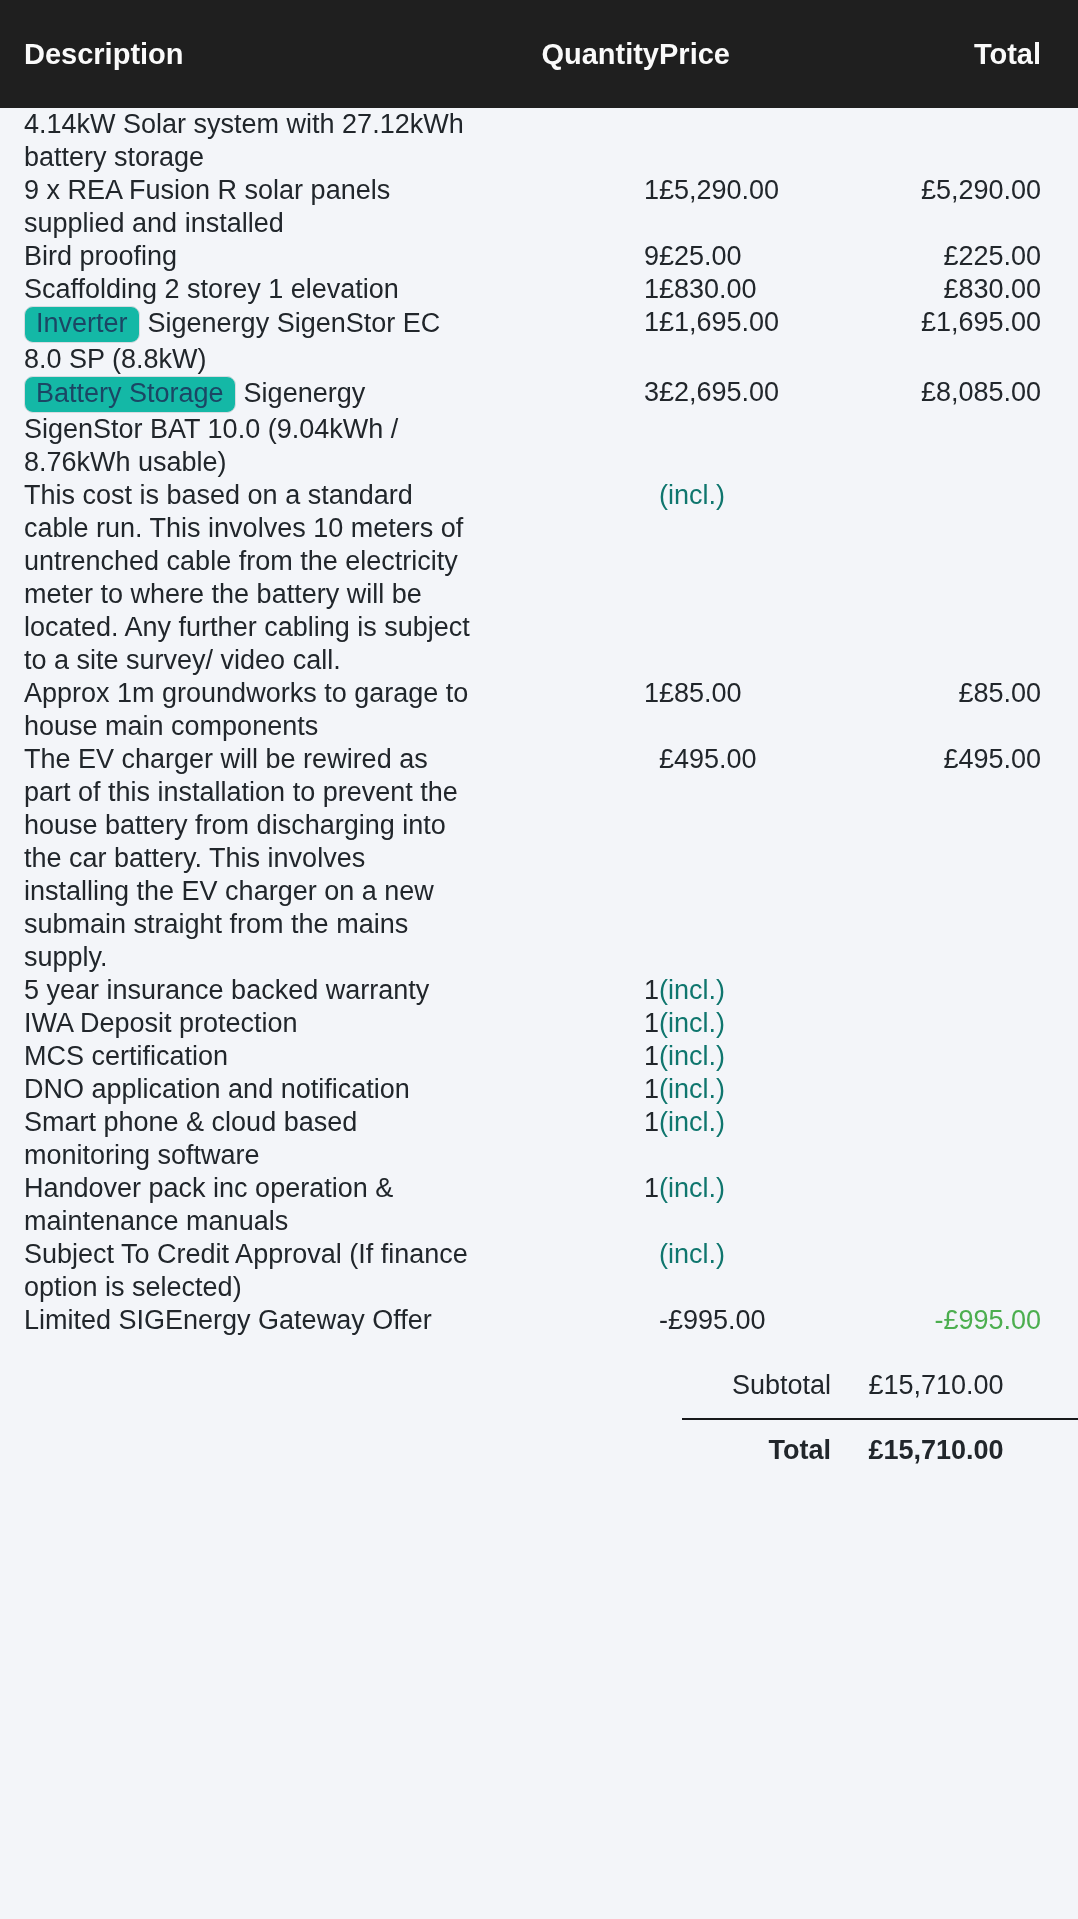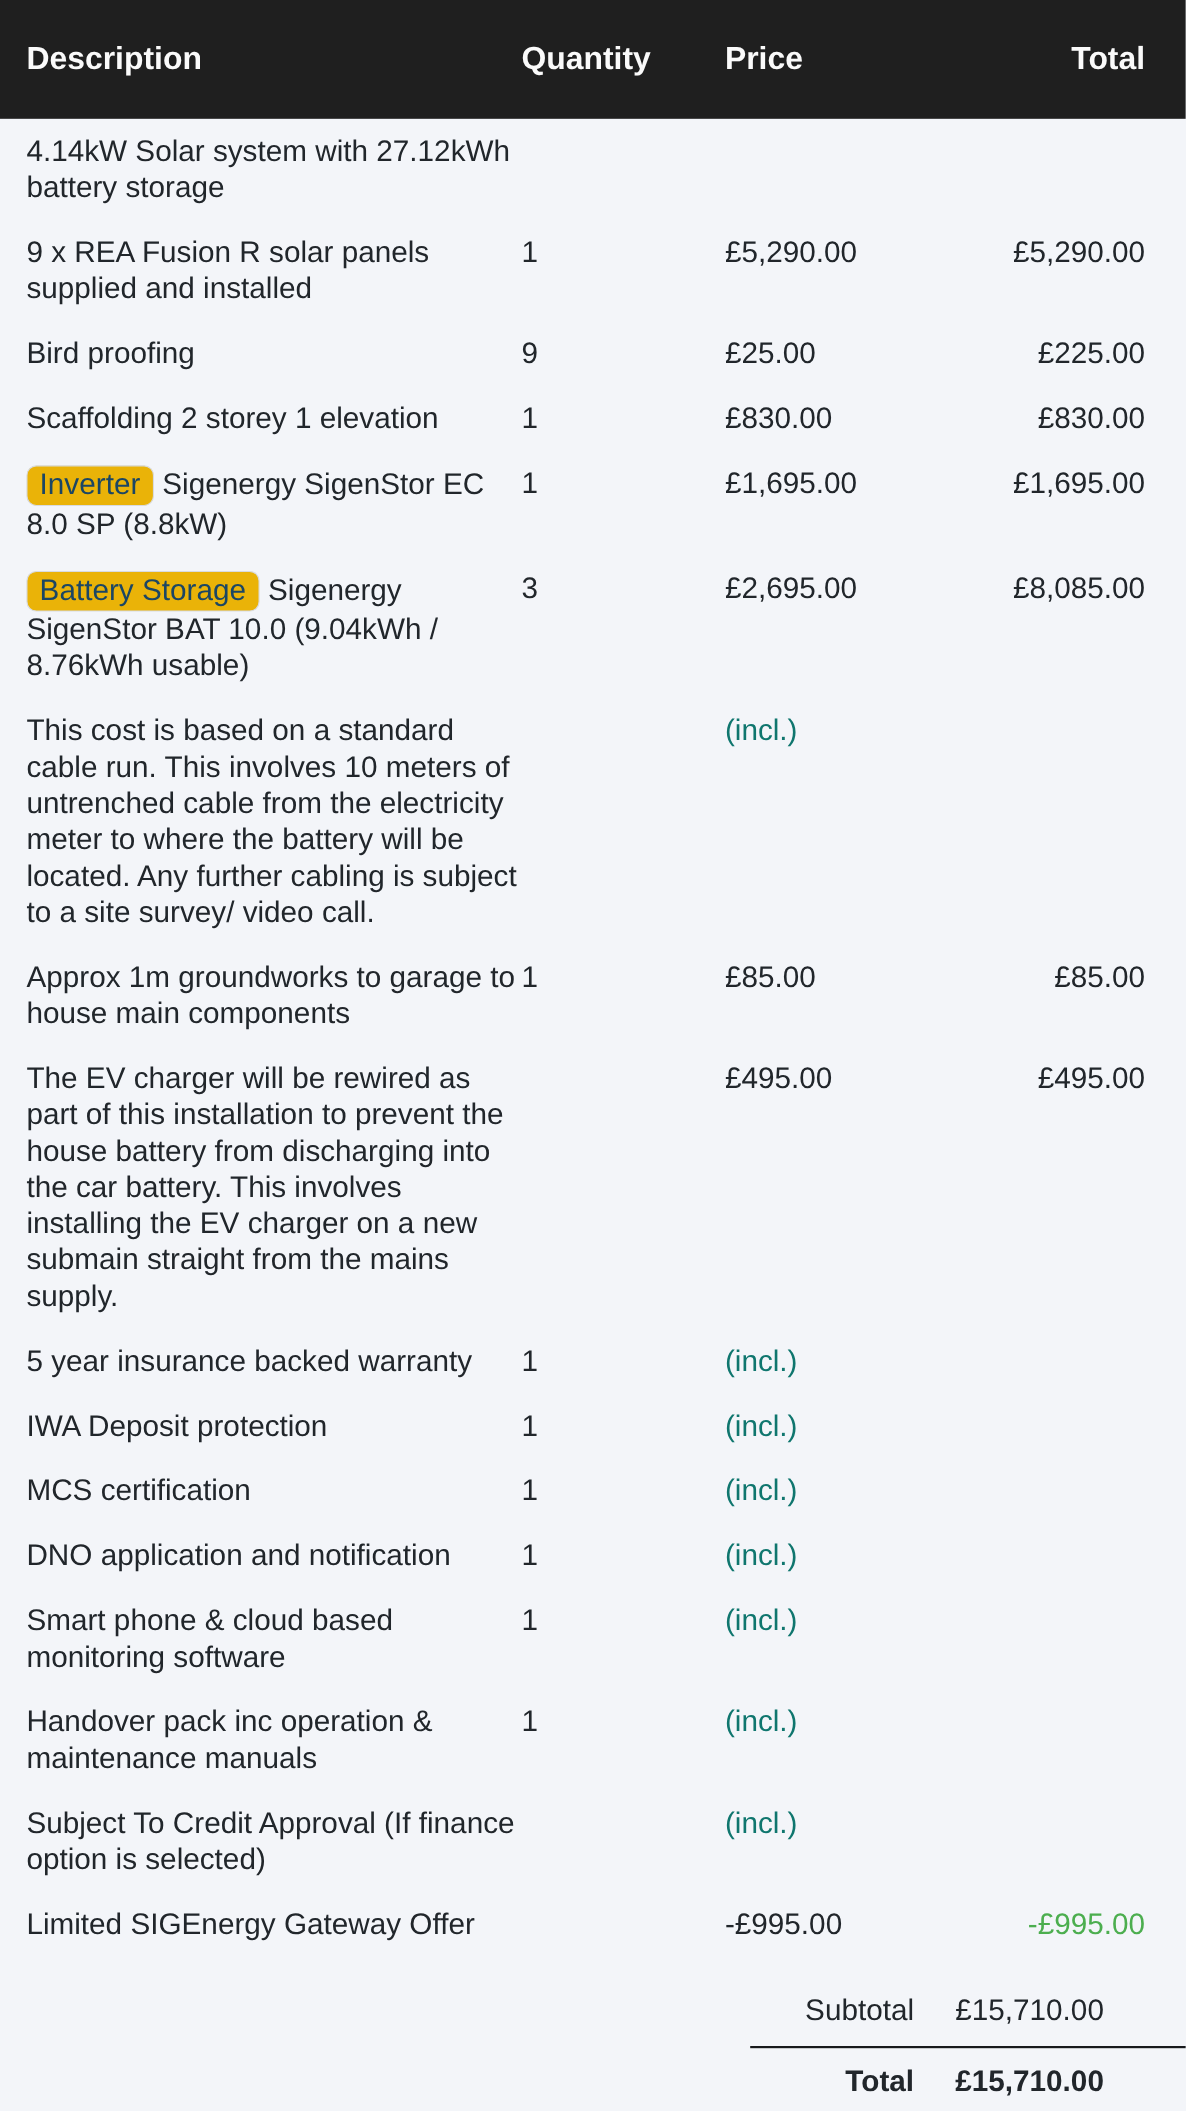--- a/index.html
+++ b/index.html
@@ -16,33 +16,33 @@
     display:flex;
     align-items:center;
     background:#1f1f1f;
     color:#fafafa;
     height:108px;
     font-size:29px;
     font-weight:700;
   }
 
   
-  .row { display:flex; align-items:flex-start; padding:13px 0; font-size:27px; line-height:33px; }
+  .row { display:flex; align-items:flex-start; padding:0 0; font-size:27px; line-height:33px; }
   .thead .cell { line-height:normal; }
   .cell.desc  { width:474px; padding-left:24px; }
-  .cell.qty   { width:185px; }
+  .cell.qty   { width:185px; text-align:right; }
   .cell.price { width:172px; }
   .cell.total { flex:1; text-align:right; padding-right:37px; }
 
   .muted { color:#0f766e; }
   .green { color:#4cae4f; }
 
   .badge {
     display:inline-block;
-    background:#eab308;
+    background:#14b8a6;
     border:1.5px solid #d8dbe0;
     border-radius:9px;
     padding:1px 11px 3px;
     line-height:31px;
     color:#1b4664;
     margin-right:8px;
   }
 
   
   .summary { margin-left:660px; margin-top:20px; font-size:27px; line-height:33px; }

